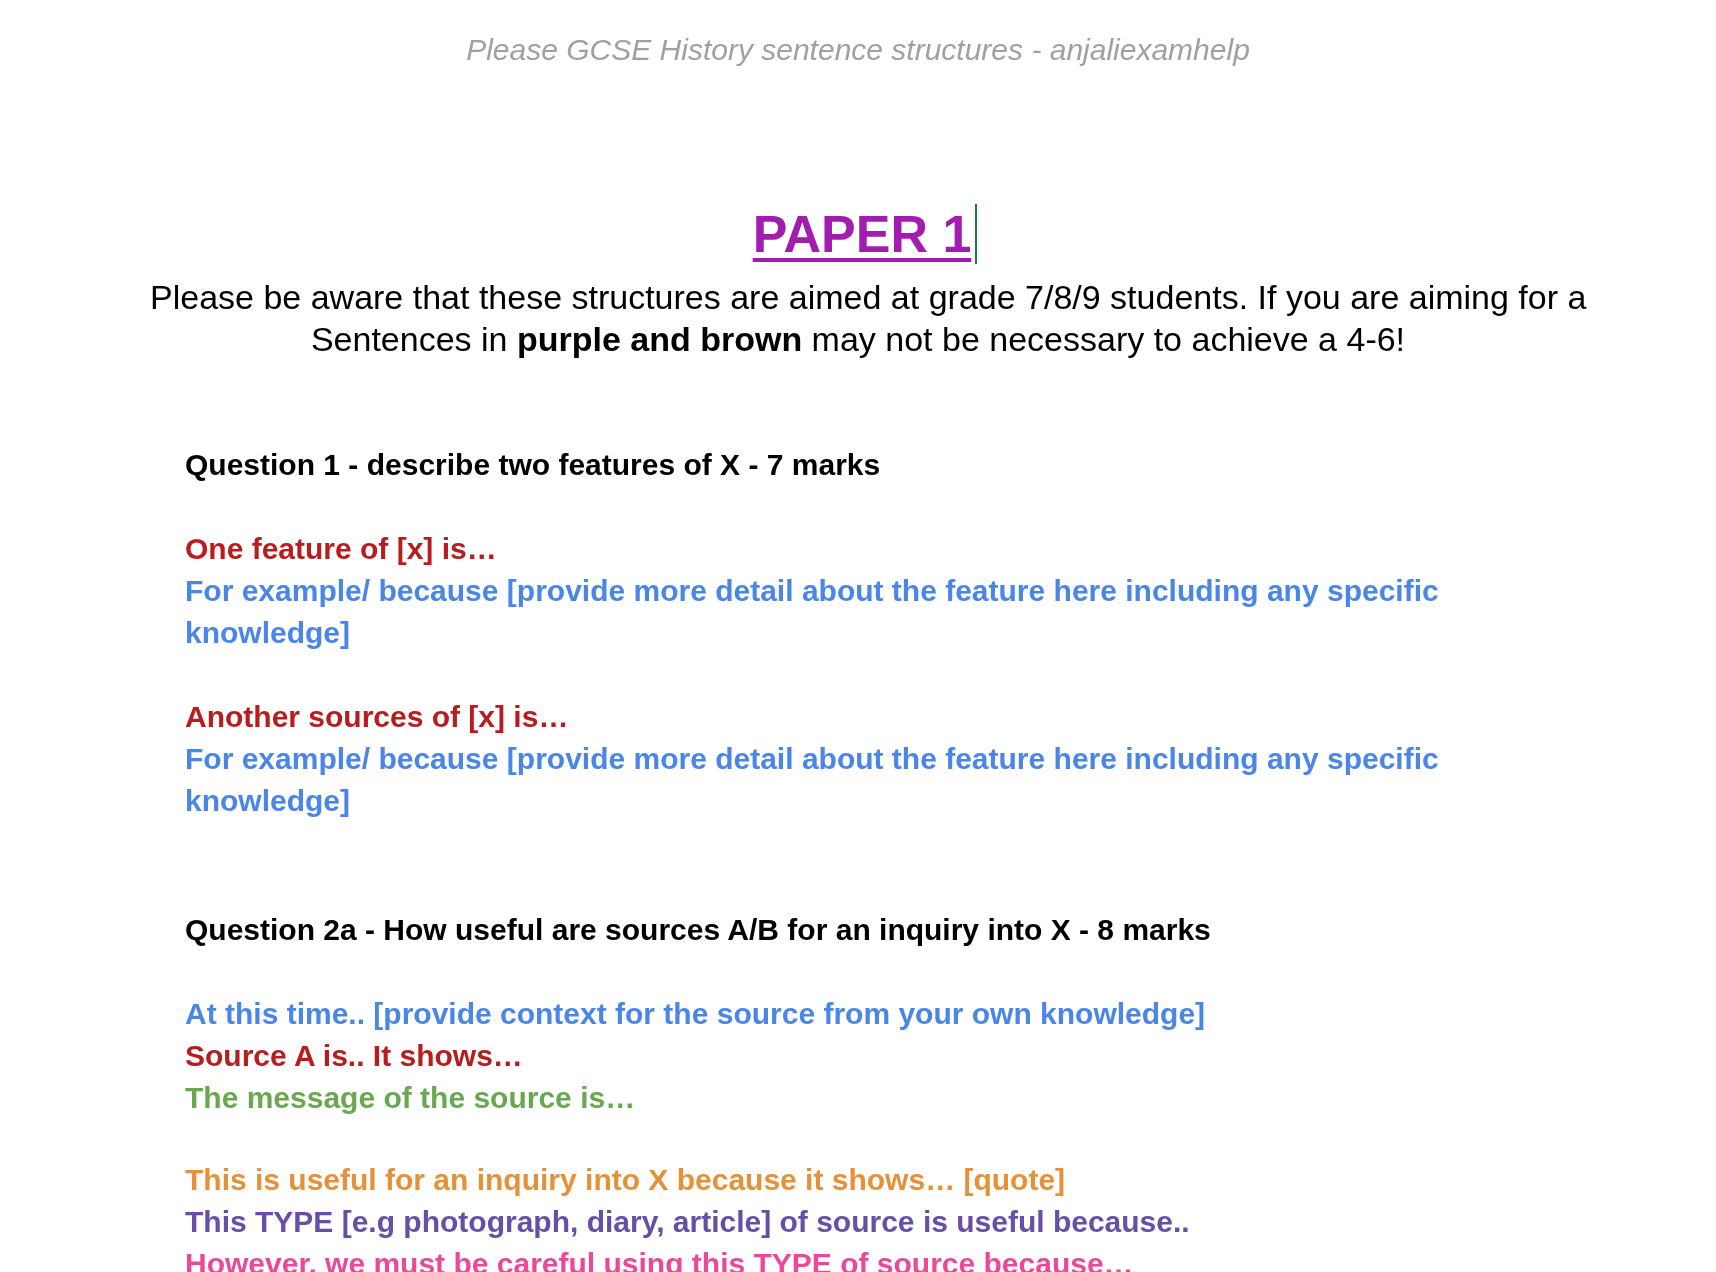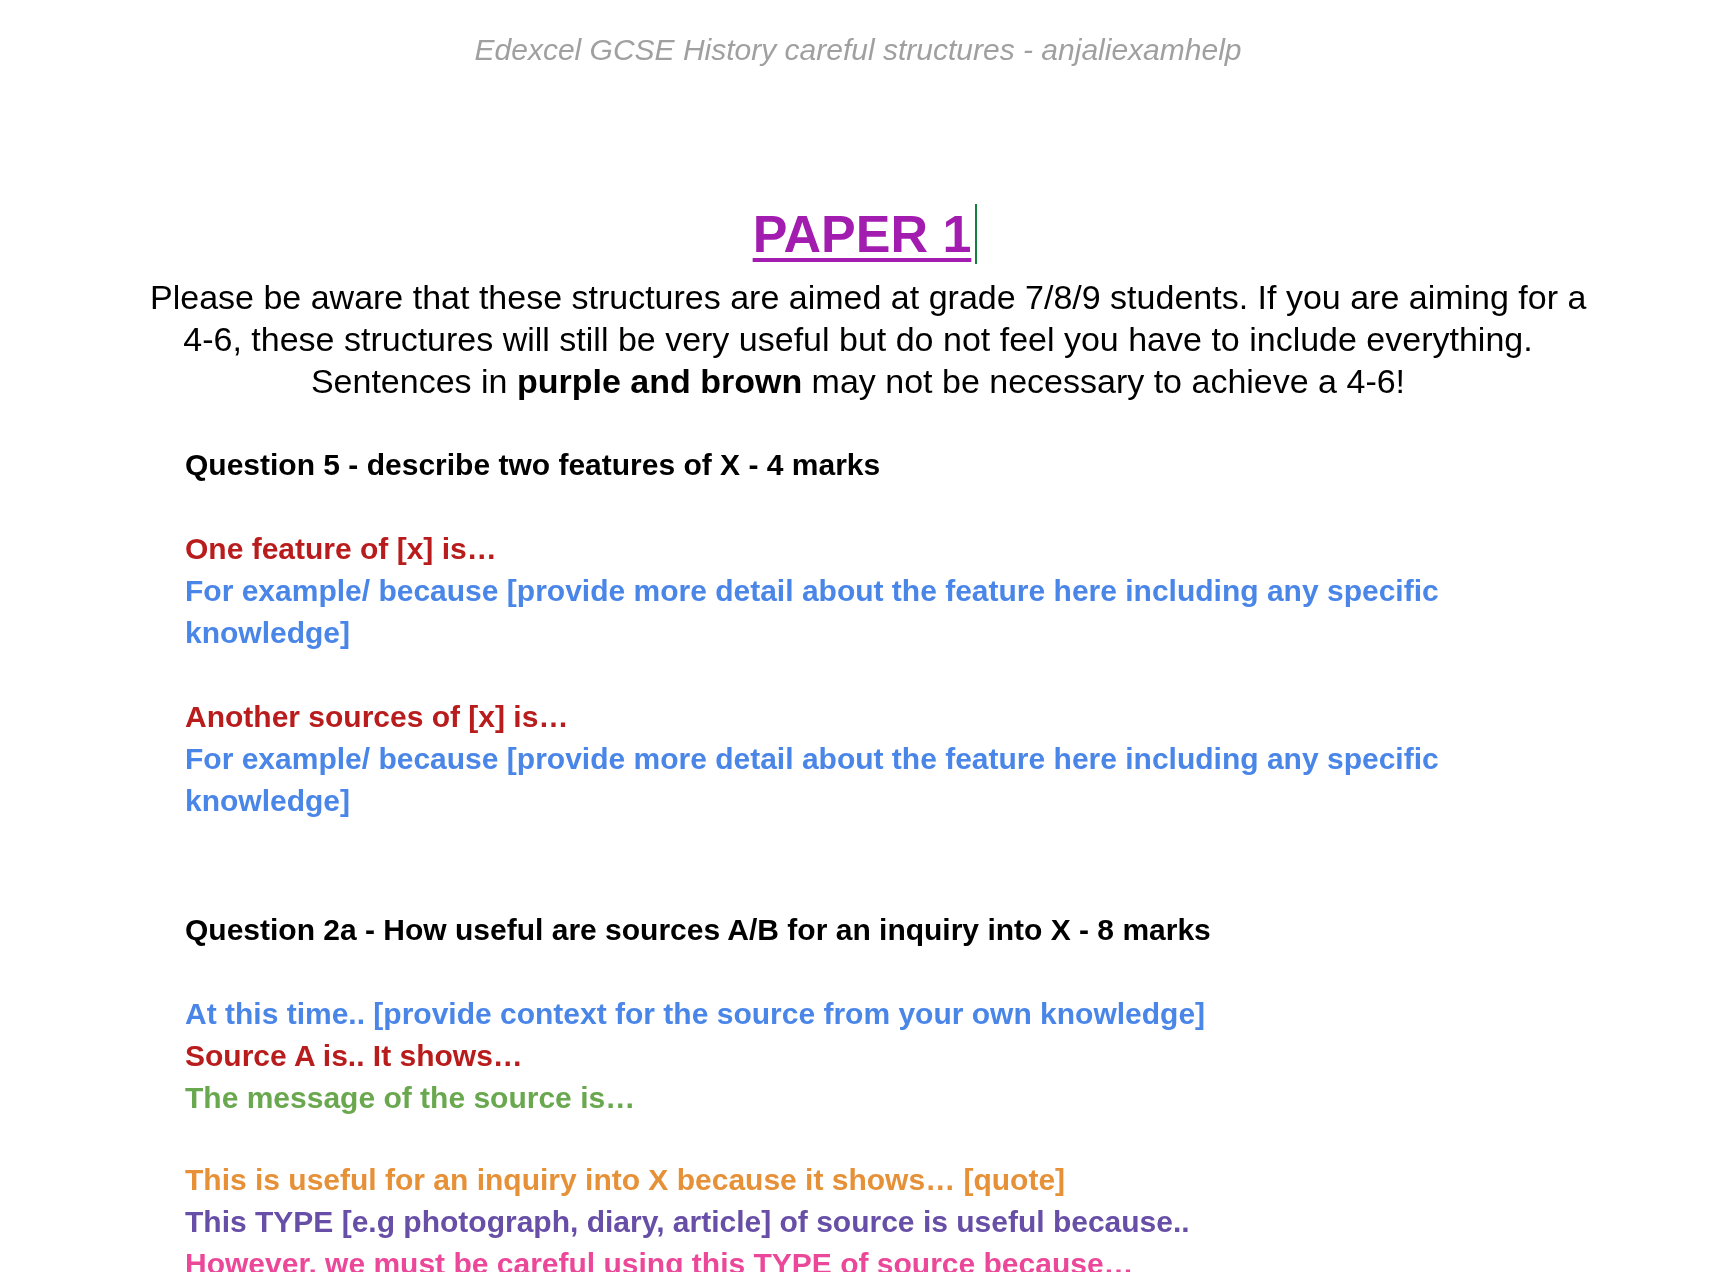--- a/index.html
+++ b/index.html
@@ -44,34 +44,33 @@
     .c-red { color: #b91c1c; }
     .c-blue { color: #4a86e8; }
     .c-green { color: #6aa84f; }
     .c-orange { color: #e69138; margin-top: 40px; }
     .c-purple { color: #674ea7; }
     .c-brown { color: #ec4899; }
   </style>
 </head>
 <body>
 
-<div class="doc-header">Edexcel GCSE History careful structures - anjaliexamhelp</div>
+<div class="doc-header">Please GCSE History sentence structures - anjaliexamhelp</div>
 
 <div class="page-title-wrap">
   <span class="page-title">PAPER 1</span>
 </div>
 
 <div class="intro">
   <span class="line">Please be aware that these structures are aimed at grade 7/8/9 students. If you are aiming for a</span>
-  <span class="line">4-6, these structures will still be very useful but do not feel you have to include everything.</span>
   <span class="line"><span>Sentences in </span><b>purple and brown</b><span> may not be necessary to achieve a 4-6!</span></span>
 </div>
 
 <div class="content" style="top: 444px;">
-  <span class="line q-heading">Question 5 - describe two features of X - 4 marks</span>
+  <span class="line q-heading">Question 1 - describe two features of X - 7 marks</span>
   <span class="line" style="height:42px"></span>
   <span class="line c-red">One feature of [x] is…</span>
   <span class="line wrap c-blue">For example/ because [provide more detail about the feature here including any specific knowledge]</span>
   <span class="line" style="height:42px"></span>
   <span class="line c-red">Another sources of [x] is…</span>
   <span class="line wrap c-blue">For example/ because [provide more detail about the feature here including any specific knowledge]</span>
 </div>
 
 <div class="content" style="top: 909px;">
   <span class="line q-heading">Question 2a - How useful are sources A/B for an inquiry into X - 8 marks</span>

